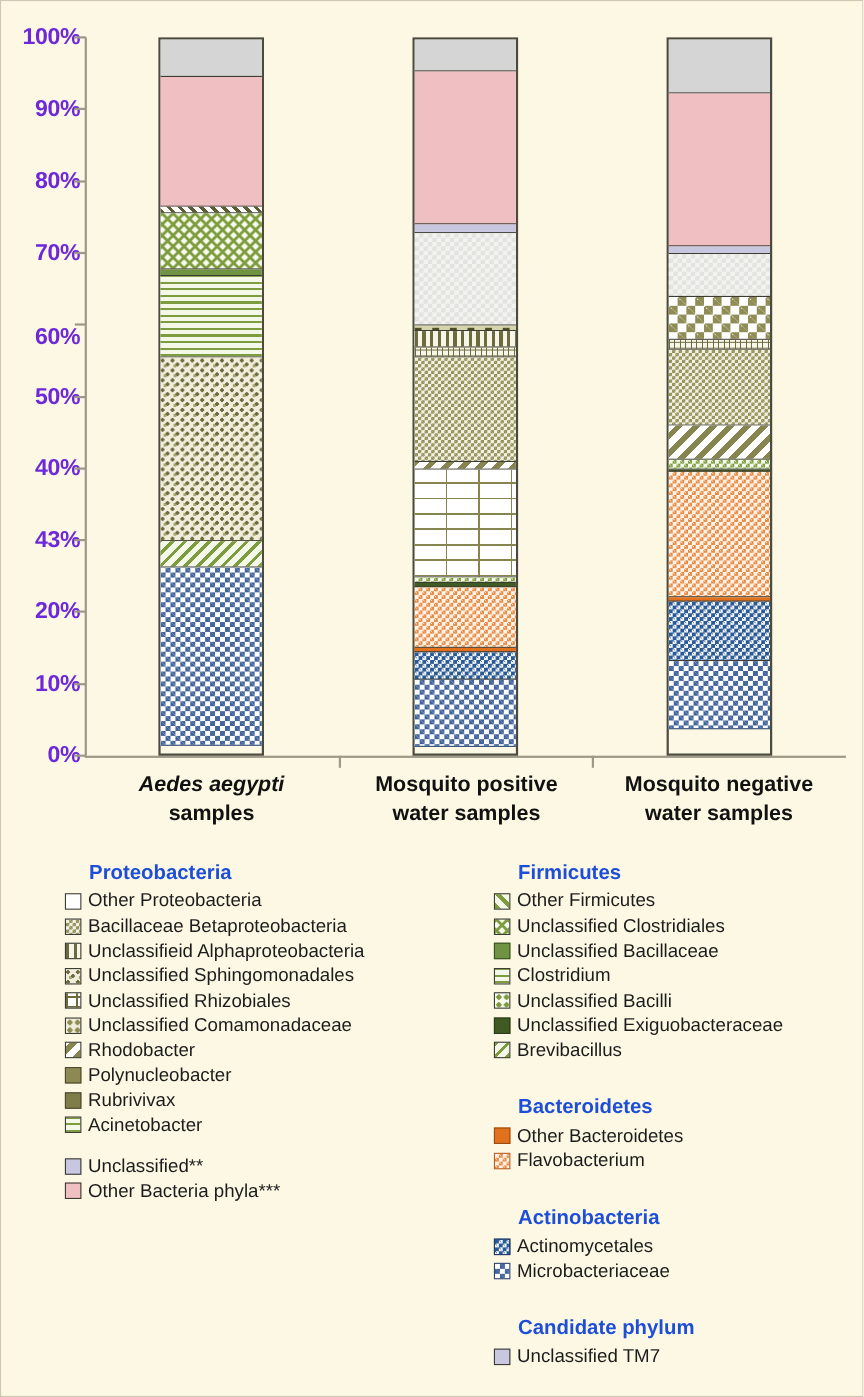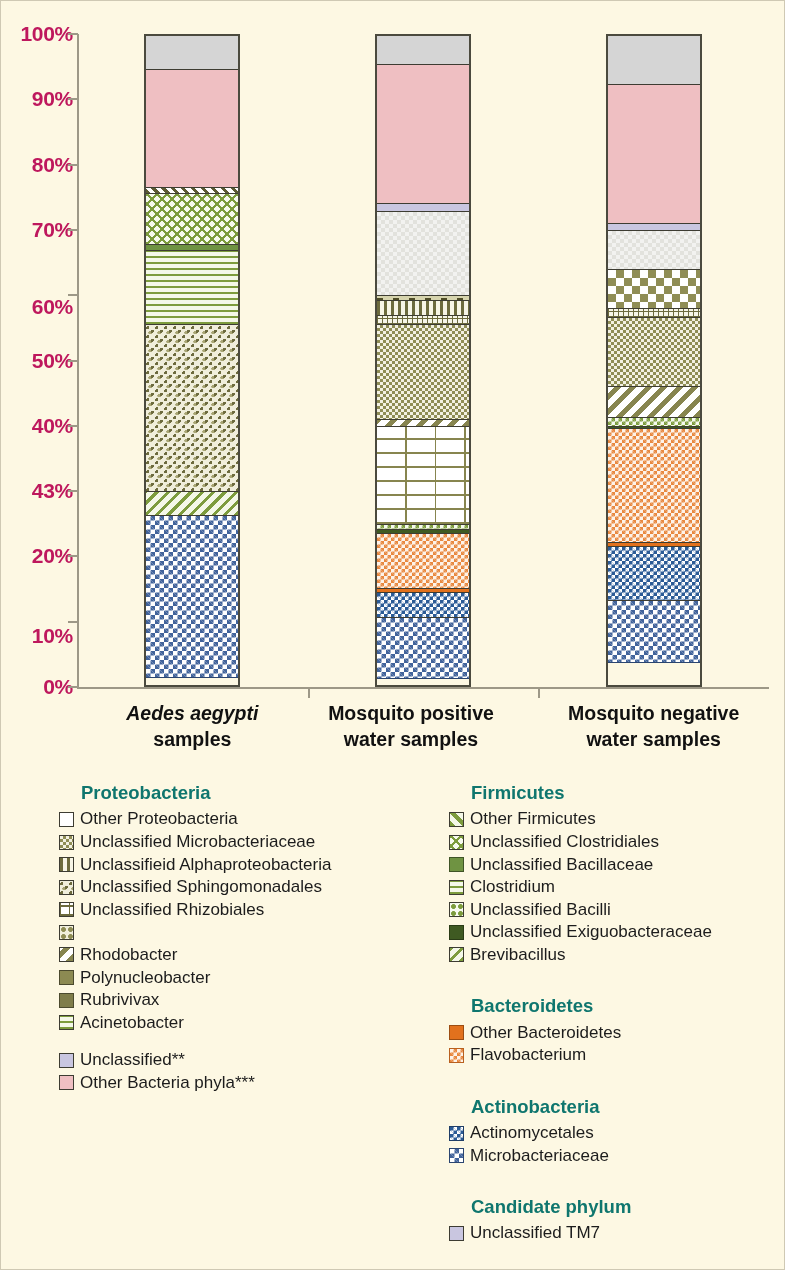--- a/index.html
+++ b/index.html
@@ -30,21 +30,21 @@
     left: 10px; top: 20px;
     width: 62px; height: 665px;
   }
   .ytick {
     position: absolute;
     right: 0;
     width: 62px;
     text-align: right;
     font-size: 21px;
     font-weight: bold;
-    color: #be185d;
+    color: #6d28d9;
     transform: translateY(-50%);
     letter-spacing: -0.3px;
   }
   #axis-line {
     position: absolute;
     left: 76px;
     top: 33px;
     width: 2px;
     height: 653px;
     background: #9d9887;
@@ -122,21 +122,21 @@
     left: 0; top: 780px;
     width: 785px; height: 490px;
   }
   .legcol { position: absolute; top: 0; }
   #legend-left  { left: 58px;  width: 390px; }
   #legend-right { left: 448px; width: 330px; }
 
   .leg-head {
     font-size: 18.5px;
     font-weight: bold;
-    color: #0f766e;
+    color: #1d4ed8;
     margin: 0 0 4px 22px;
     line-height: 1.25;
   }
   .leg-head.spaced { margin-top: 28px; }
   .leg-item {
     display: flex;
     align-items: center;
     height: 22.6px;
     font-size: 17px;
     color: #1c1c1c;
@@ -341,21 +341,21 @@
     <div id="y-axis-labels">
         <div class="ytick" style="top: 13px;">100%</div>
         <div class="ytick" style="top: 78.3px;">90%</div>
         <div class="ytick" style="top: 143.6px;">80%</div>
         <div class="ytick" style="top: 208.9px;">70%</div>
         <div class="ytick" style="top: 274.2px; margin-top: 12px;">60%</div>
         <div class="ytick" style="top: 339.5px;">50%</div>
         <div class="ytick" style="top: 404.8px;">40%</div>
         <div class="ytick" style="top: 470.1px;">43%</div>
         <div class="ytick" style="top: 535.4px;">20%</div>
-        <div class="ytick" style="top: 600.7px; margin-top: 14px;">10%</div>
+        <div class="ytick" style="top: 600.7px;">10%</div>
         <div class="ytick" style="top: 666px;">0%</div>
       </div>
     <div id="axis-line"></div>
     <div id="x-axis-line"></div>
 
     <div id="bars">
         <div class="bar" style="left: 67.3333px;">
           <div class="seg p-solid-grey sep" title="Top grey 5.2%" style="flex: 0 0 5.2%;"></div>
           <div class="seg p-solid-pink sep" title="Other Bacteria phyla*** 18.2%" style="flex: 0 0 18.2%;"></div>
           <div class="seg p-diag-dark sep" title="Other Firmicutes 0.9%" style="flex: 0 0 0.9%;"></div>
@@ -397,21 +397,21 @@
           <div class="seg p-solid-dgreen sep" title="Unclassified Exiguobacteraceae 0.3%" style="flex: 0 0 0.3%;"></div>
           <div class="seg p-check-orange sep" title="Flavobacterium 17.6%" style="flex: 0 0 17.6%;"></div>
           <div class="seg p-solid-orange sep" title="Other Bacteroidetes-line 0.5%" style="flex: 0 0 0.5%;"></div>
           <div class="seg p-check-blue sep" title="Actinomycetales 8.4%" style="flex: 0 0 8.4%;"></div>
           <div class="seg p-check-lblue" title="Microbacteriaceae 9.5%" style="flex: 0 0 9.5%;"></div>
         </div>
       </div>
 
     <div id="x-labels">
         <div class="xlab" style="left: 0.333333px;"><span class="ital">Aedes aegypti</span><br><span>samples</span></div>
-        <div class="xlab" style="left: 219px;"><span>Mosquito positive</span><br><span>water samples</span></div>
+        <div class="xlab" style="left: 232px;"><span>Mosquito positive</span><br><span>water samples</span></div>
         <div class="xlab" style="left: 461.667px;"><span>Mosquito negative</span><br><span>water samples</span></div>
       </div>
   <div class="ytickmark" style="top: 33px;"></div>
       <div class="ytickmark" style="top: 98.3px;"></div>
       <div class="ytickmark" style="top: 163.6px;"></div>
       <div class="ytickmark" style="top: 228.9px;"></div>
       <div class="ytickmark" style="top: 294.2px;"></div>
       <div class="ytickmark" style="top: 359.5px;"></div>
       <div class="ytickmark" style="top: 424.8px;"></div>
       <div class="ytickmark" style="top: 490.1px;"></div>
@@ -424,36 +424,37 @@
 
   <div id="legend">
     <div class="legcol" id="legend-left">
         <div class="leg-head">Proteobacteria</div>
         <div class="leg-item">
           <span class="sw p-plain"></span>
           <span>Other Proteobacteria</span>
         </div>
         <div class="leg-item">
           <span class="sw p-check-olive"></span>
-          <span>Unclassified Microbacteriaceae</span>
+          <span>Bacillaceae Betaproteobacteria</span>
         </div>
         <div class="leg-item">
           <span class="sw p-vlines"></span>
           <span>Unclassifieid Alphaproteobacteria</span>
         </div>
         <div class="leg-item">
           <span class="sw p-confetti"></span>
           <span>Unclassified Sphingomonadales</span>
         </div>
         <div class="leg-item">
           <span class="sw p-grid"></span>
           <span>Unclassified Rhizobiales</span>
         </div>
         <div class="leg-item">
           <span class="sw p-sphere"></span>
+          <span>Unclassified Comamonadaceae</span>
         </div>
         <div class="leg-item">
           <span class="sw p-diag-olive"></span>
           <span>Rhodobacter</span>
         </div>
         <div class="leg-item">
           <span class="sw p-solid-olive"></span>
           <span>Polynucleobacter</span>
         </div>
         <div class="leg-item">

